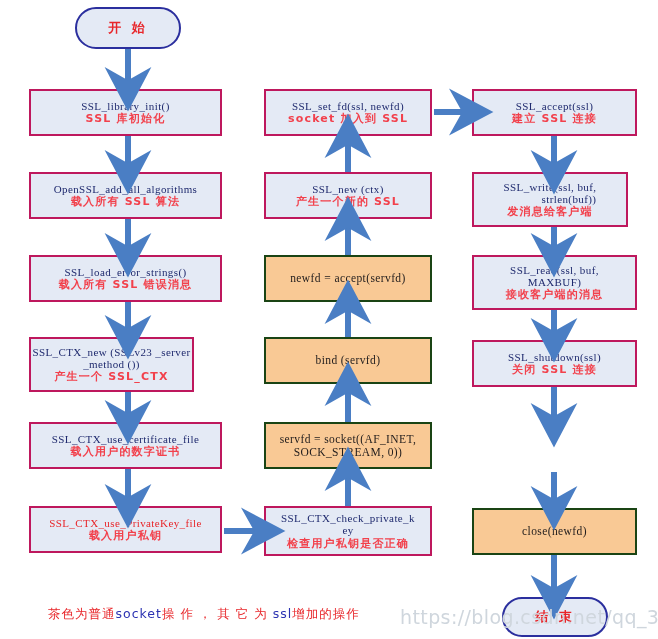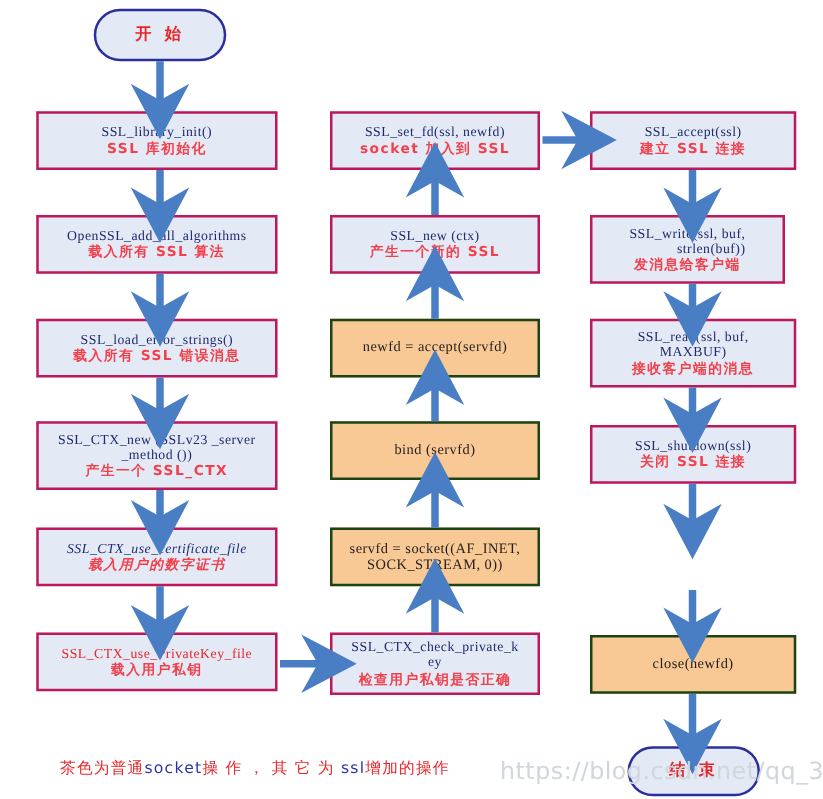--- a/index.html
+++ b/index.html
@@ -121,27 +121,27 @@
   <div class="node process" style="left:29px; top:172px; width:193px; height:47px;">
     <span class="fn">OpenSSL_add_all_algorithms</span>
     <span class="cn">载入所有 SSL 算法</span>
   </div>
 
   <div class="node process" style="left:29px; top:255px; width:193px; height:47px;">
     <span class="fn">SSL_load_error_strings()</span>
     <span class="cn">载入所有 SSL 错误消息</span>
   </div>
 
-  <div class="node process" style="left:29px; top:337px; width:193px; height:55px;">
+  <div class="node process" style="left:29px; top:337px; width:165px; height:55px;">
     <span class="fn">SSL_CTX_new (SSLv23 _server
 _method ())</span>
     <span class="cn">产生一个 SSL_CTX</span>
   </div>
 
-  <div class="node process" style="left:29px; top:422px; width:193px; height:47px;font-style:italic;">
+  <div class="node process" style="left:29px; top:422px; width:193px; height:47px;">
     <span class="fn">SSL_CTX_use_certificate_file</span>
     <span class="cn">载入用户的数字证书</span>
   </div>
 
   <div class="node process" style="left:29px; top:506px; width:193px; height:47px;">
     <span class="fn red">SSL_CTX_use_PrivateKey_file</span>
     <span class="cn">载入用户私钥</span>
   </div>
 
   <div class="node process" style="left:264px; top:89px; width:168px; height:47px;">

